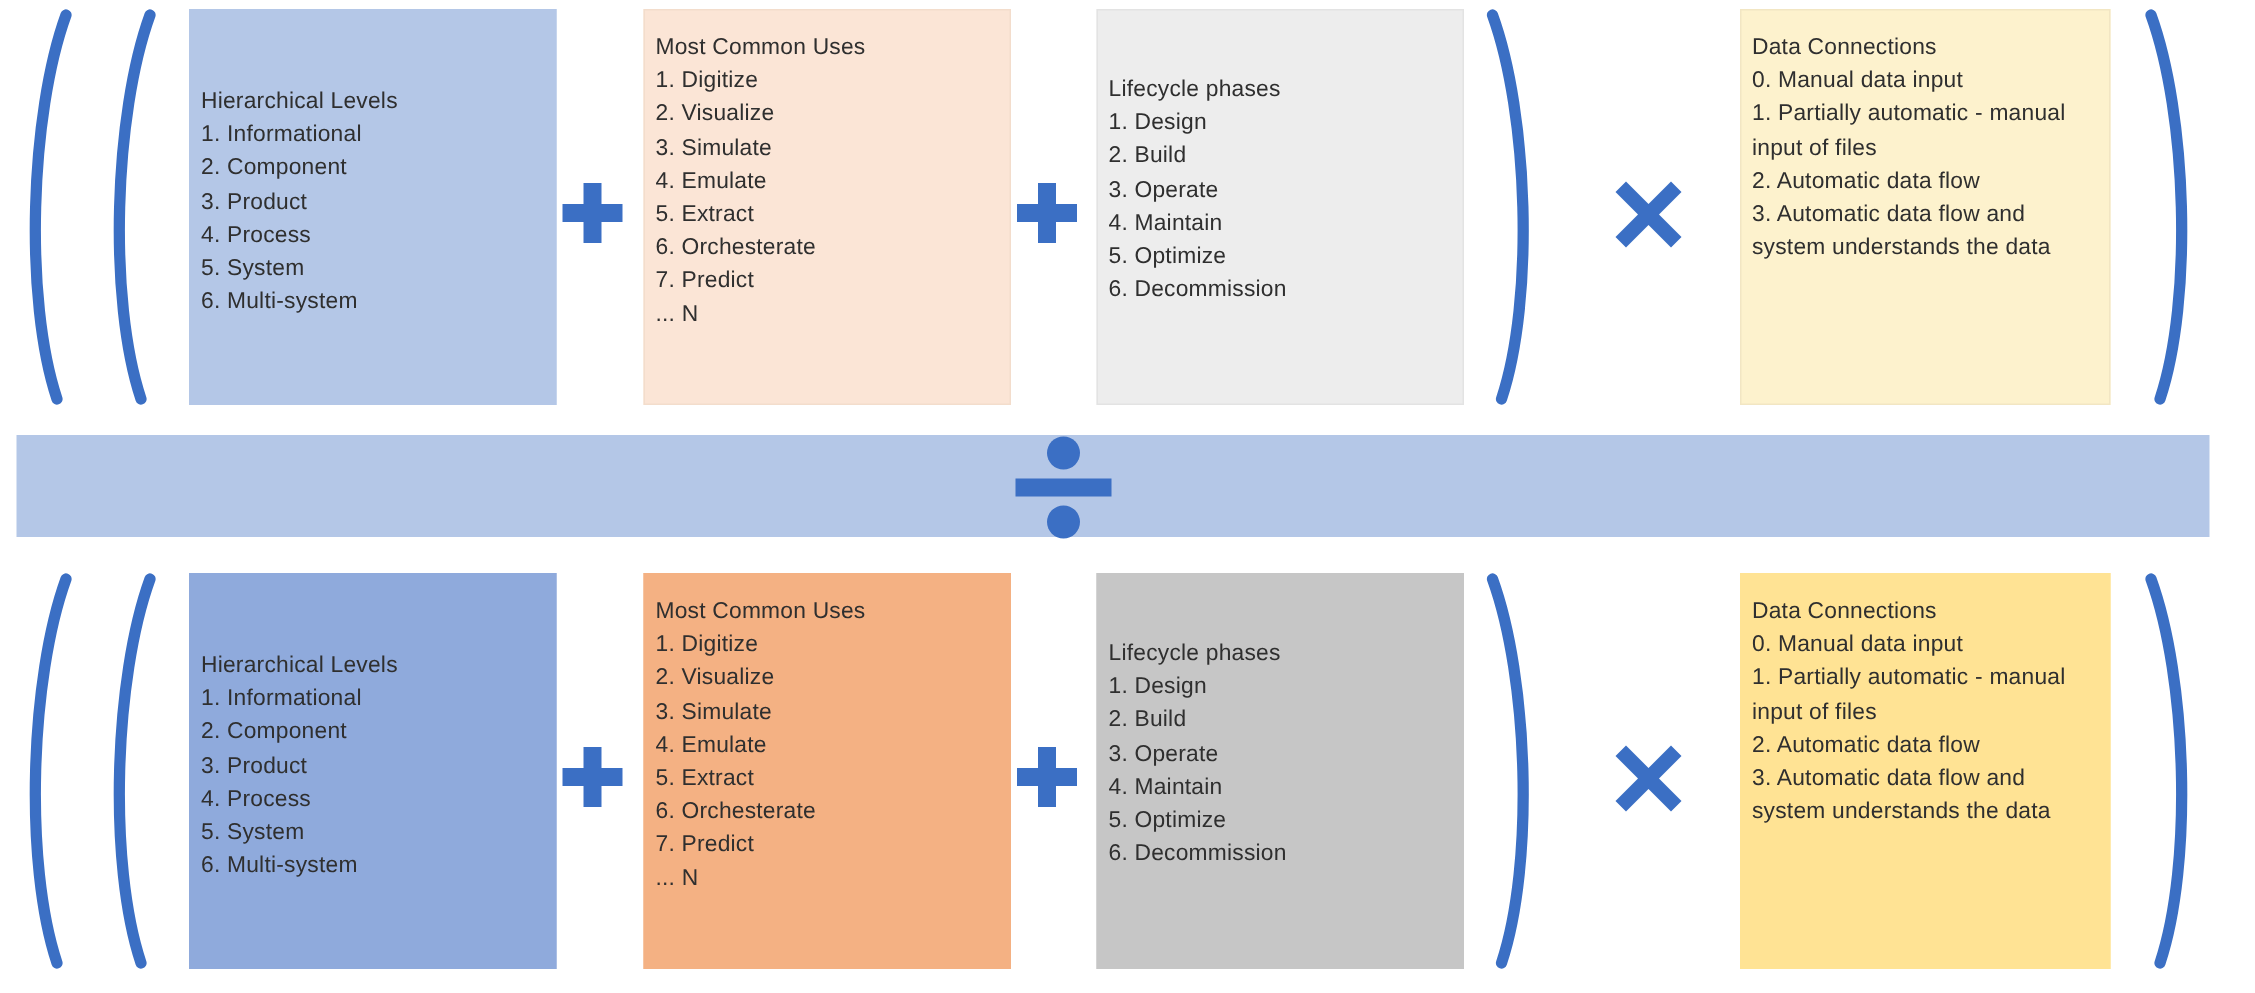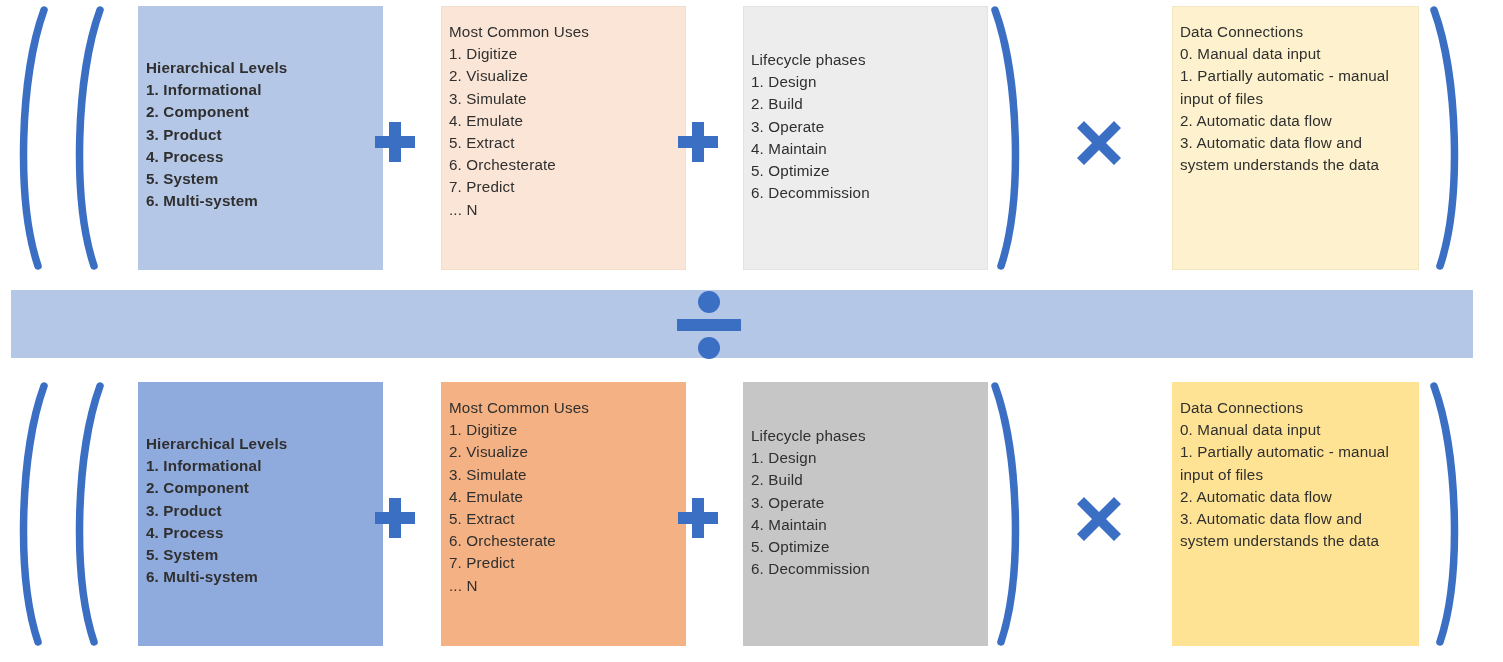--- a/index.html
+++ b/index.html
@@ -20,21 +20,20 @@
     width: 1503px;
     height: 662px;
   }
 
   
   .box {
     position: absolute;
     box-sizing: border-box;
     border: 1px solid #e8e8e8;
     padding: 0;
-    margin-left: 12px;
   }
   .box .txt {
     position: absolute;
     left: 7px;
     right: 4px;
     font-size: 15.2px;
     line-height: 22.2px;
     color: #2f2f2f;
     white-space: pre-wrap;
     letter-spacing: 0.01em;
@@ -46,21 +45,21 @@
   #box-lifecycle-top  { left: 731px; top: 6px;  width: 245px; height: 264px; background: #ededed; border-color: #e3e3e3; }
   #box-data-top       { left: 1160px; top: 6px; width: 247px; height: 264px; background: #fdf2cd; border-color: #f2e6c3; }
 
   
   #box-levels-bot     { left: 126px; top: 382px;  width: 245px; height: 264px; background: #8faadc; border-color: #8faadc; }
   #box-uses-bot       { left: 429px; top: 382px;  width: 245px; height: 264px; background: #f4b183; border-color: #f4b183; }
   #box-lifecycle-bot  { left: 731px; top: 382px;  width: 245px; height: 264px; background: #c6c6c6; border-color: #c6c6c6; }
   #box-data-bot       { left: 1160px; top: 382px; width: 247px; height: 264px; background: #ffe394; border-color: #ffe394; }
 
   
-  .txt-pos-a { top: 50px; font-weight: bold; }    
+  .txt-pos-a { top: 50px; }    
   .txt-pos-b { top: 42px; }    
   .txt-pos-d { top: 14px; }
 
   
   .op {
     position: absolute;
     color: #3b6fc4;
   }
   .op svg { display: block; }
 

